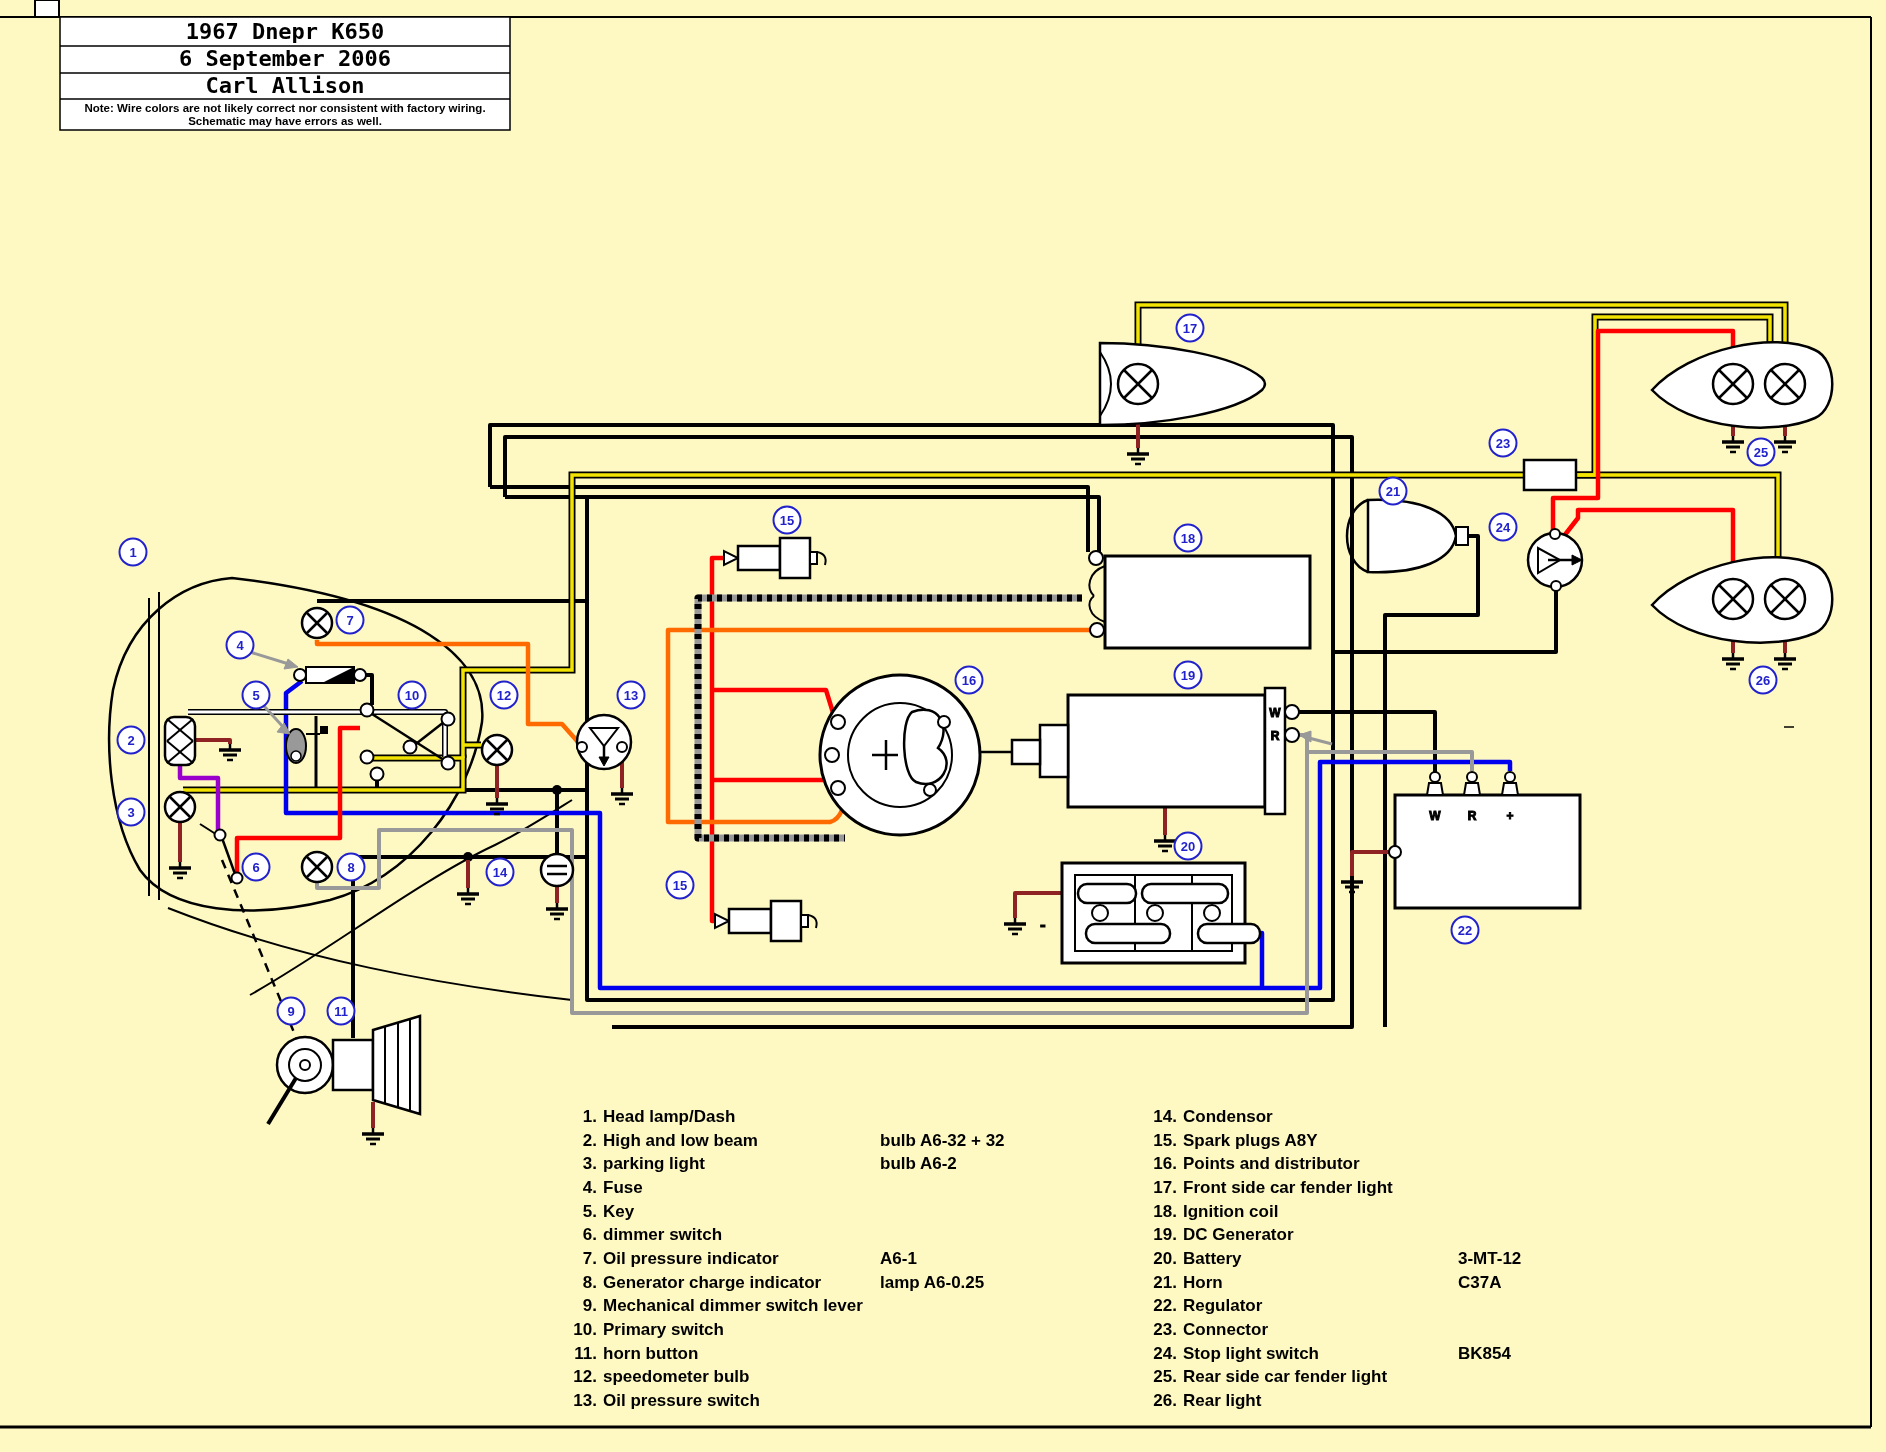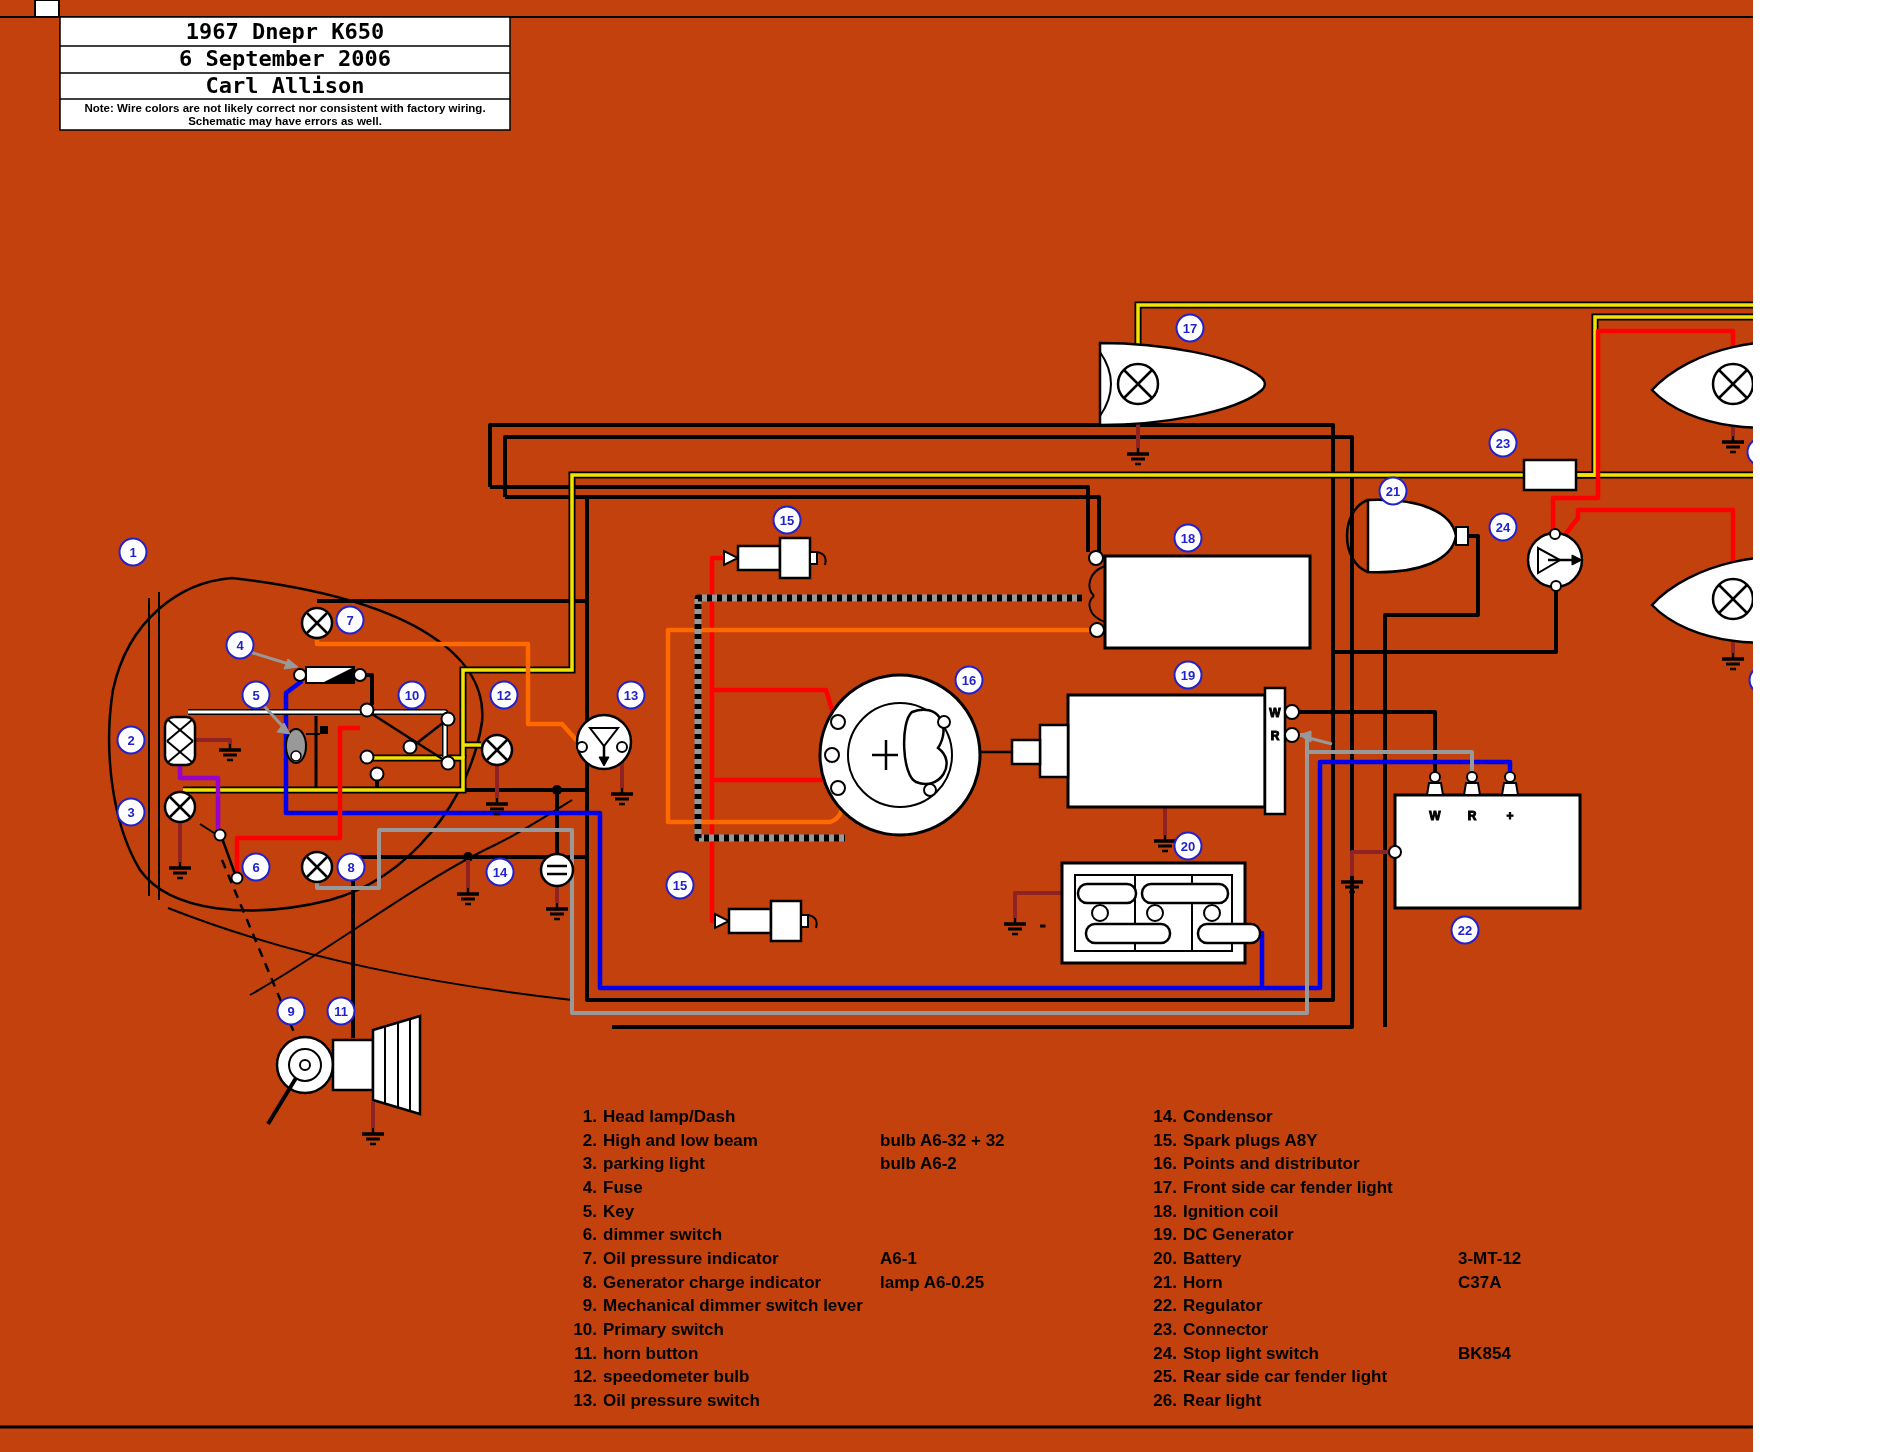--- a/index.html
+++ b/index.html
@@ -1,16 +1,16 @@
 <!DOCTYPE html>
 <html><head>
 <meta charset="utf-8">
 <style>
   html,body{margin:0;padding:0;background:#fff;}
-  .page{position:relative;width:1753px;height:1452px;background:#c2410c;overflow:hidden;}
+  .page{position:relative;width:1886px;height:1452px;background:#fef9c3;overflow:hidden;}
   svg{display:block;}
   text{fill:#000;}
   .title-mono{font-family:"DejaVu Sans Mono",monospace;font-weight:bold;font-size:22px;text-anchor:middle;}
   .note-txt{font-family:"Liberation Sans",sans-serif;font-weight:bold;font-size:11.5px;text-anchor:middle;}
   .leg{font-family:"Liberation Sans",sans-serif;font-weight:bold;font-size:17px;}
   .leg-num{text-anchor:end;}
   .badge-t{font-family:"Liberation Sans",sans-serif;font-weight:bold;font-size:13px;fill:#2222cc;text-anchor:middle;}
   .term{font-family:"Liberation Sans",sans-serif;font-weight:bold;font-size:12px;text-anchor:middle;}
   .wire{fill:none;stroke-linejoin:round;stroke-linecap:butt;}
 </style>

